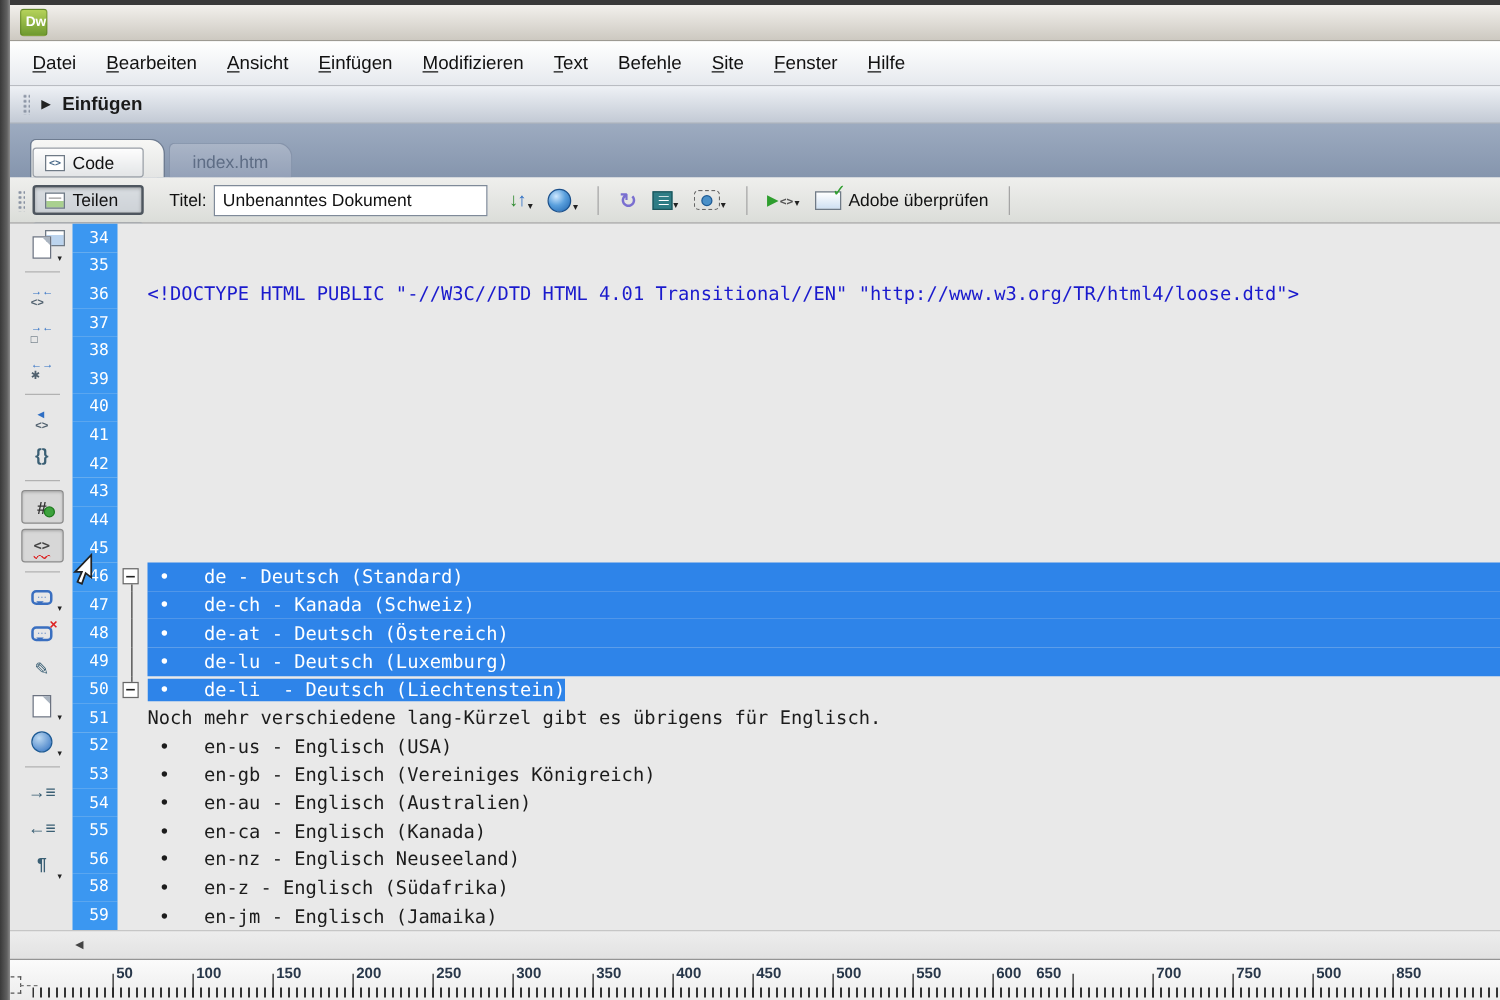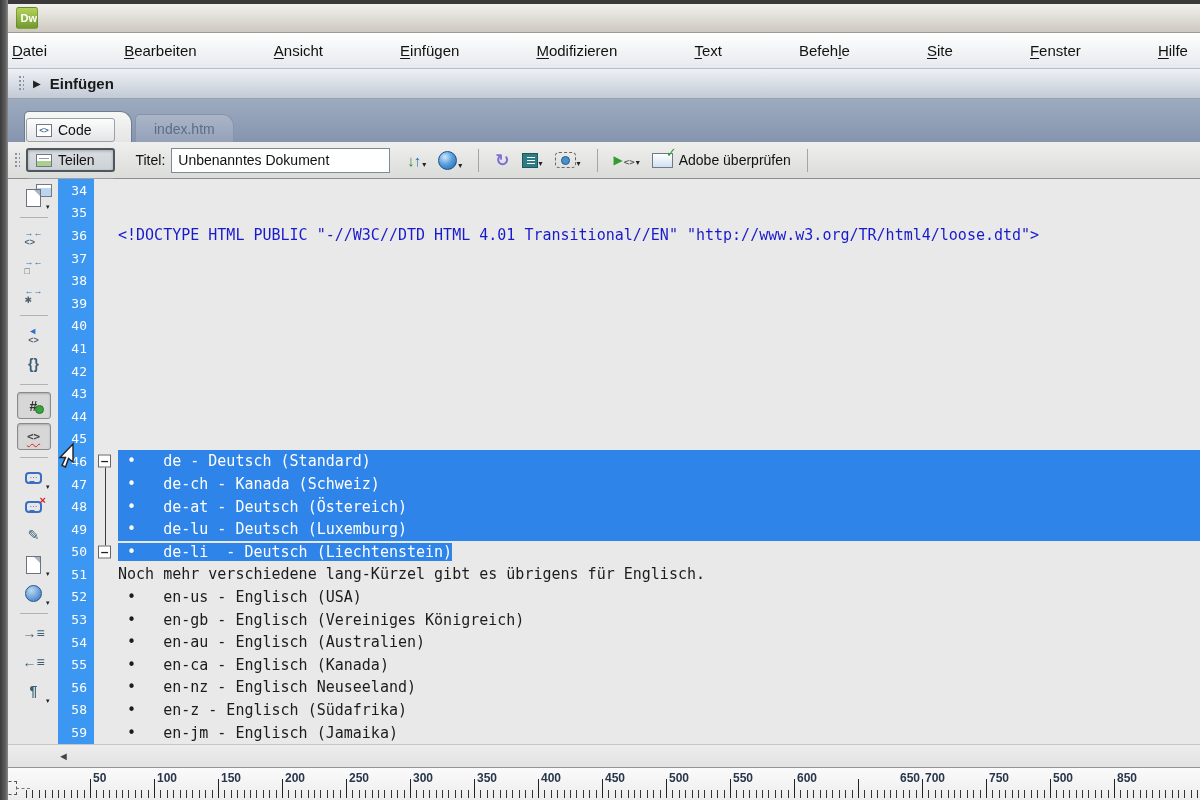--- a/index.html
+++ b/index.html
@@ -13,21 +13,21 @@
   .titlebar{height:33px;flex:none;background:linear-gradient(#f2f0ec,#cdc9c1);
       border-top:4px solid #393939;display:flex;align-items:center;gap:9px;
       padding-left:16px;box-sizing:border-box;border-bottom:1px solid #9d9a93;}
   .dw-icon{width:20px;height:20px;border-radius:3px;background:linear-gradient(#b5d25a,#6f9a2f);
       border:1px solid #55752282;color:#fff;font-weight:bold;font-size:11px;line-height:20px;
       text-align:right;flex:none;}
   .win-title{font-size:15px;color:#111;}
 
   
   .menubar{height:35px;flex:none;background:linear-gradient(#ffffff,#e6e9ee);
-      border-bottom:1px solid #b9bcc2;display:flex;align-items:center;padding-left:0;justify-content:space-between;}
+      border-bottom:1px solid #b9bcc2;display:flex;align-items:center;padding-left:14px;}
   .menu-item{font-size:15px;color:#111;padding:4px 12px;cursor:default;}
   .menu-item u{text-underline-offset:2px;}
 
   
   .insertbar{height:29px;flex:none;background:linear-gradient(#eef1f5,#c3cad5);
       border-bottom:1px solid #98a1af;display:flex;align-items:center;gap:9px;padding-left:18px;}
   .grip{width:6px;height:17px;flex:none;
       background-image:radial-gradient(circle,#8a93a3 1px,transparent 1.3px);background-size:4px 4px;}
   .collapse-tri{font-size:10px;color:#222;}
   .insert-label{font-size:15px;font-weight:600;color:#1a1a1a;}
@@ -470,21 +470,21 @@
       <div class="ruler-label" style="left: 541px;">400</div>
       <div class="ruler-major" style="left: 602px;"></div>
       <div class="ruler-label" style="left: 605px;">450</div>
       <div class="ruler-major" style="left: 666px;"></div>
       <div class="ruler-label" style="left: 669px;">500</div>
       <div class="ruler-major" style="left: 730px;"></div>
       <div class="ruler-label" style="left: 733px;">550</div>
       <div class="ruler-major" style="left: 794px;"></div>
       <div class="ruler-label" style="left: 797px;">600</div>
       <div class="ruler-major" style="left: 858px;"></div>
-      <div class="ruler-label" style="left: 900px;">650</div>
+      <div class="ruler-label" style="left: 829px;">650</div>
       <div class="ruler-major" style="left: 922px;"></div>
       <div class="ruler-label" style="left: 925px;">700</div>
       <div class="ruler-major" style="left: 986px;"></div>
       <div class="ruler-label" style="left: 989px;">750</div>
       <div class="ruler-major" style="left: 1050px;"></div>
       <div class="ruler-label" style="left: 1053px;">500</div>
       <div class="ruler-major" style="left: 1114px;"></div>
       <div class="ruler-label" style="left: 1117px;">850</div>
     </div>
 </div>

